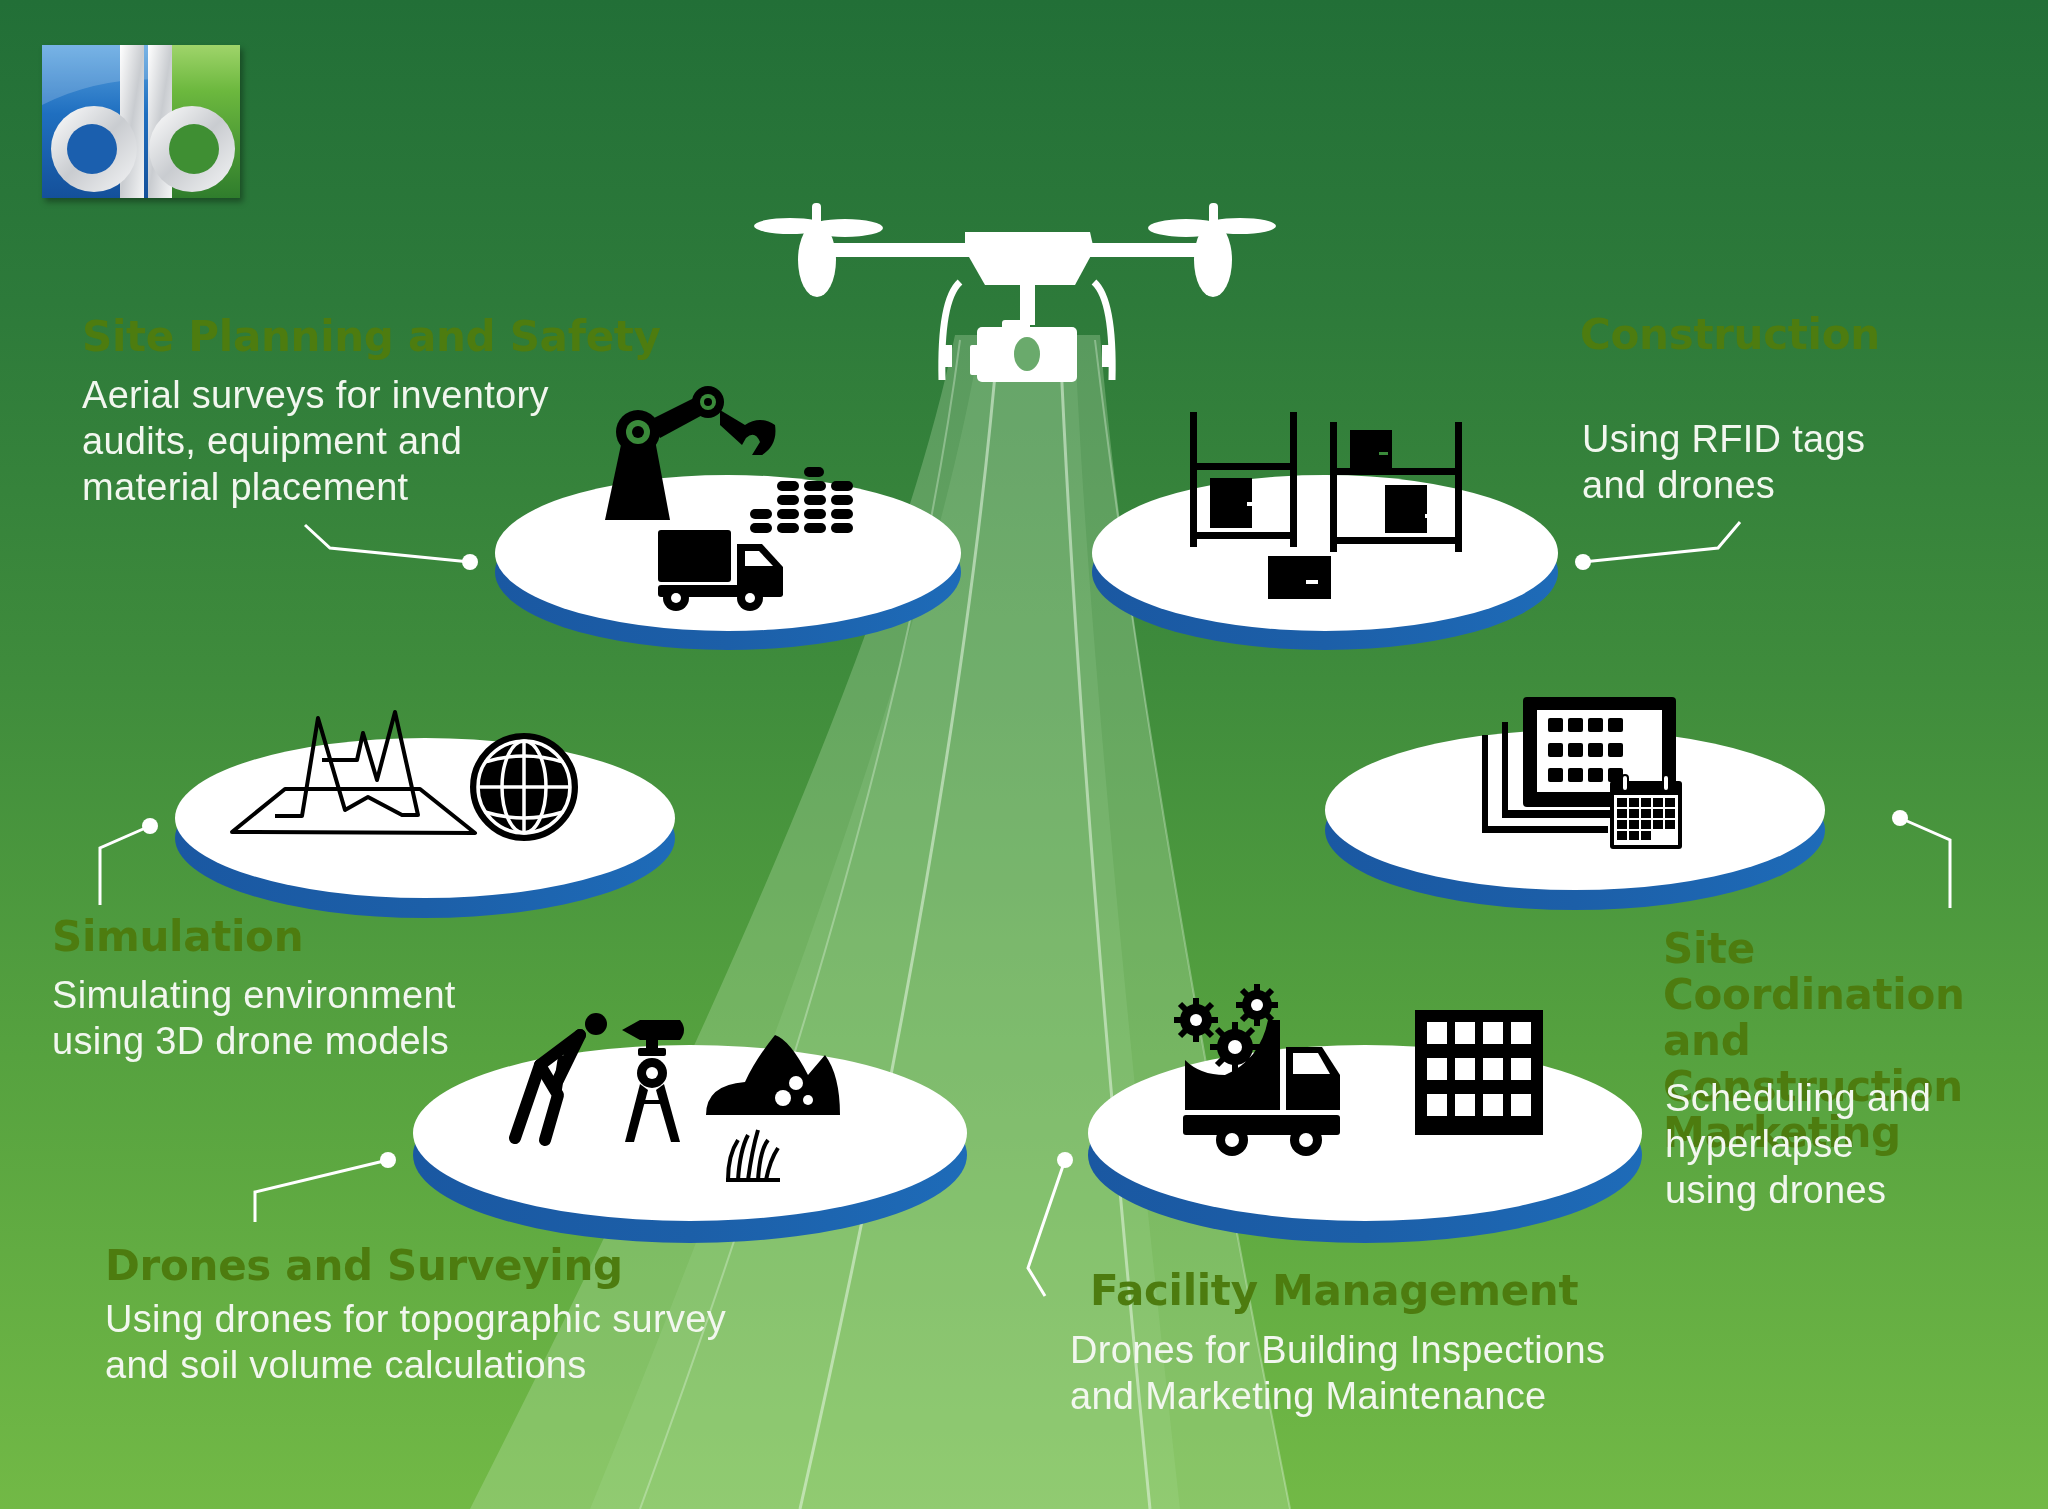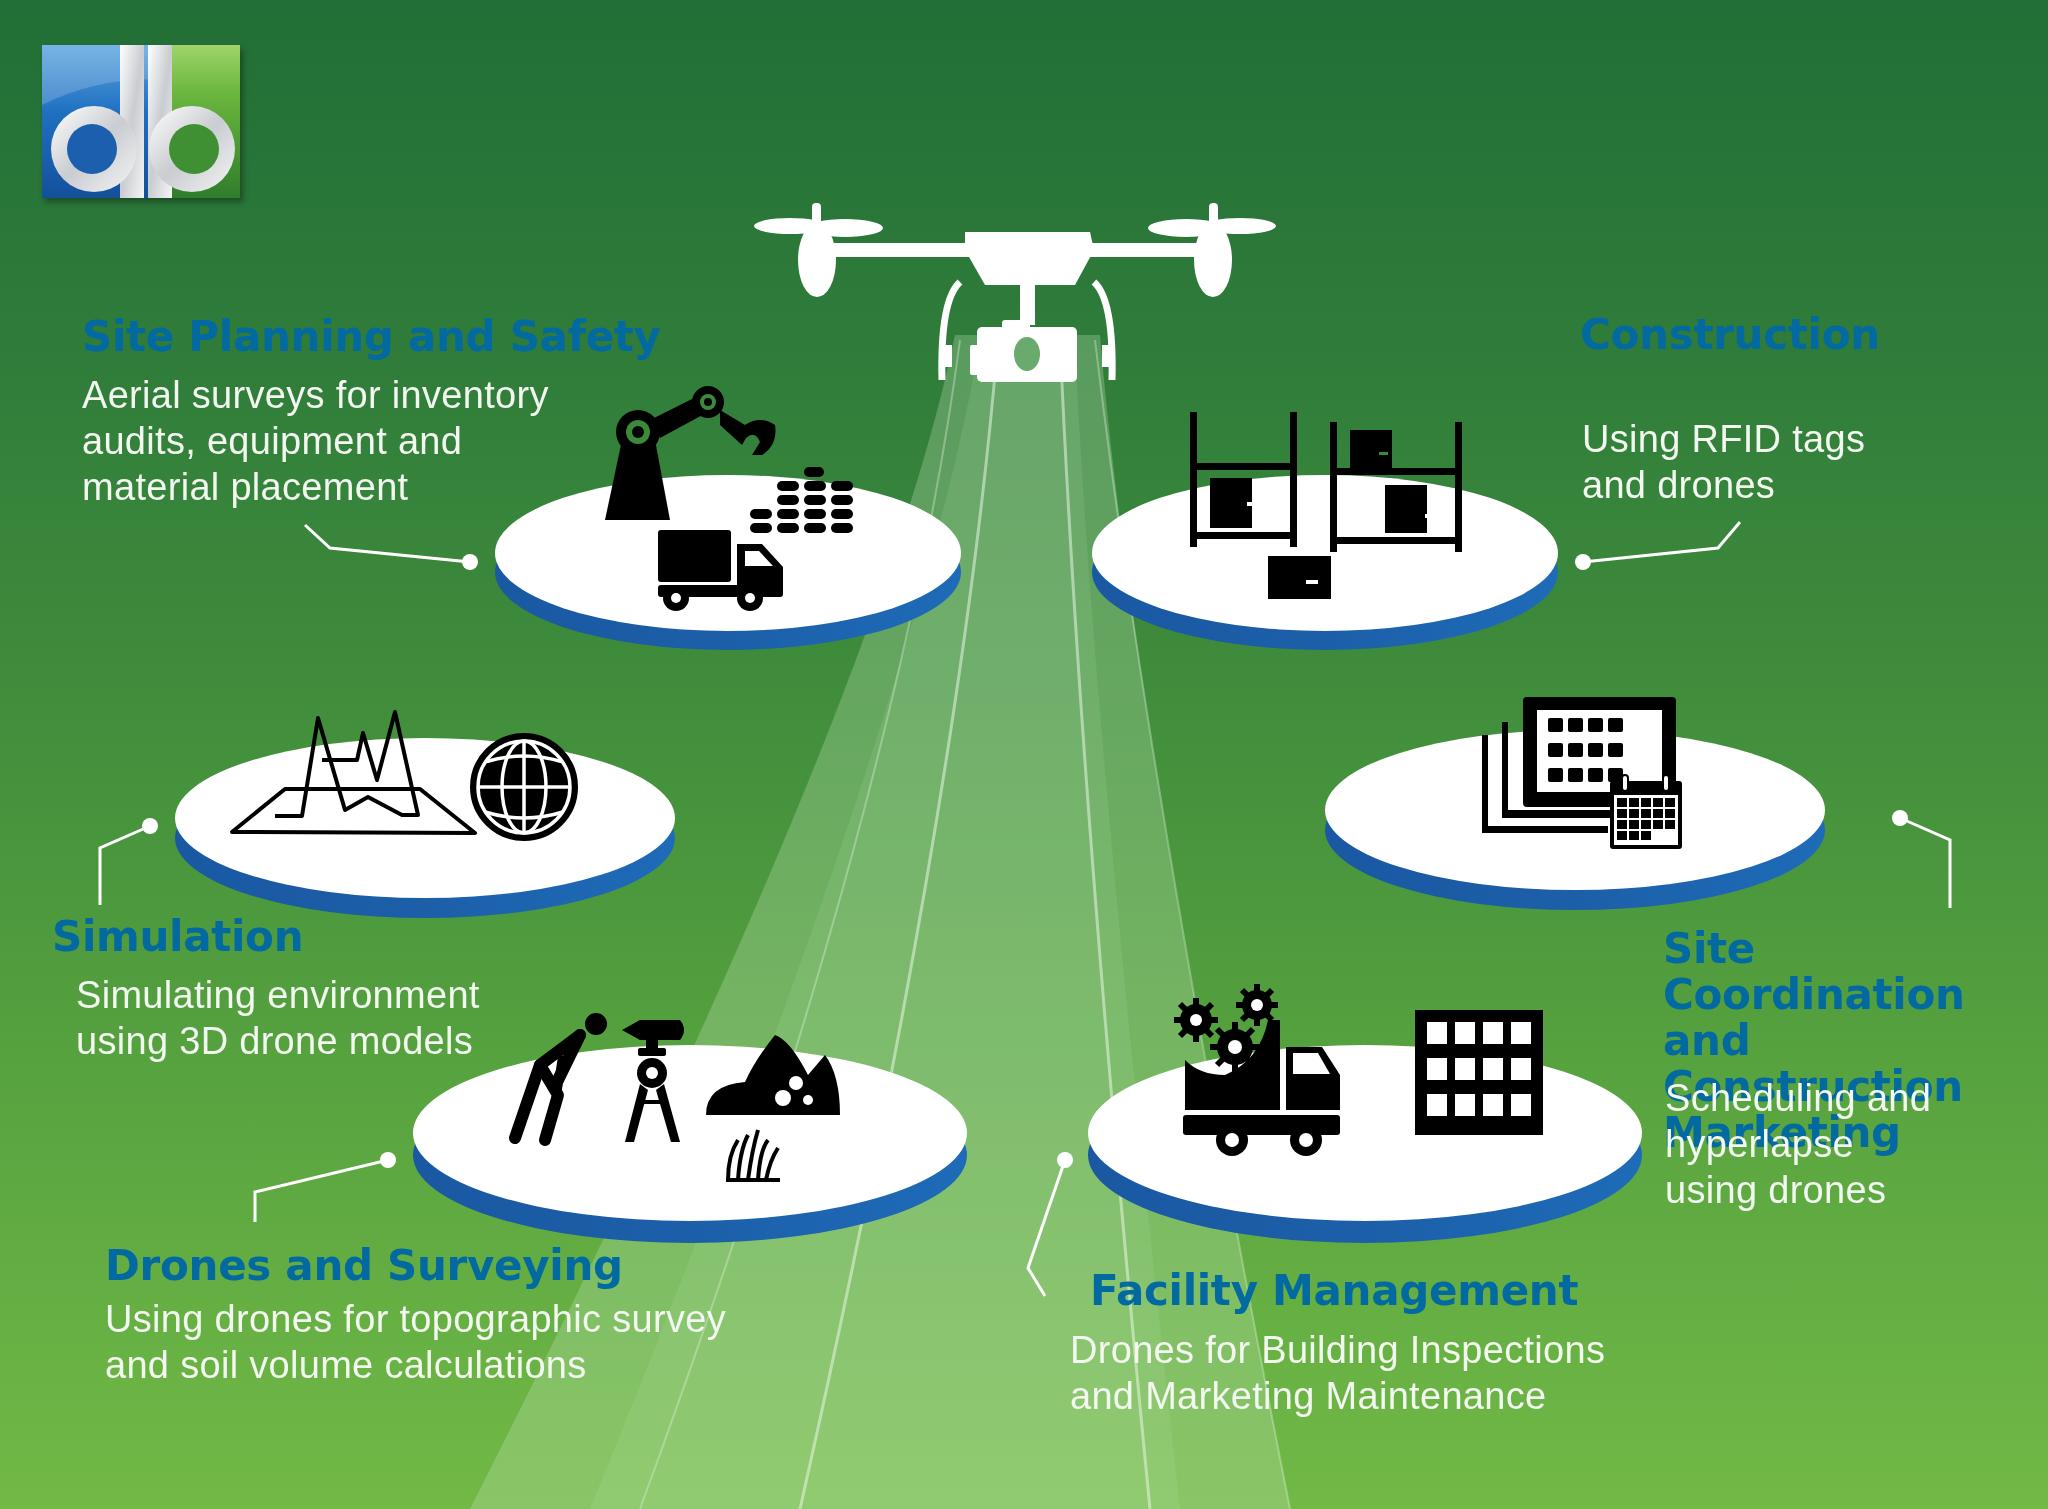--- a/index.html
+++ b/index.html
@@ -3,21 +3,21 @@
 <meta charset="utf-8">
 <style>
   html, body { margin: 0; padding: 0; }
   body {
     width: 2048px; height: 1509px; overflow: hidden; position: relative;
     background: linear-gradient(180deg, #226f37 0%, #2d7a3a 20%, #3f8c3c 45%, #56a23f 70%, #72b946 100%);
     font-family: "Liberation Sans", "DejaVu Sans", sans-serif;
   }
   svg.layer { position: absolute; left: 0; top: 0; }
   .title {
-    position: absolute; color: #0369a1; font-weight: bold; font-size: 42px;
+    position: absolute; color: #4d7c0f; font-weight: bold; font-size: 42px;
     line-height: 46px; letter-spacing: -0.3px;
     font-family: "DejaVu Sans", "Liberation Sans", sans-serif;
   }
   .desc {
     position: absolute; color: #f2f7ef; font-size: 38px; line-height: 46px;
     font-family: "Liberation Sans", "DejaVu Sans", sans-serif;
     letter-spacing: 0.3px;
   }
   .desc span { display: block; }
   .title span { display: block; }
@@ -400,21 +400,21 @@
   <div class="desc" style="left:1582px; top:416px;">
     <span>Using RFID tags</span>
     <span>and drones</span>
   </div>
 </div>
 
 <div>
   <div class="title" style="left:52px; top:914px;">
     <span>Simulation</span>
   </div>
-  <div class="desc" style="left:52px; top:972px;margin-left:24px;">
+  <div class="desc" style="left:52px; top:972px;">
     <span>Simulating environment</span>
     <span>using 3D drone models</span>
   </div>
 </div>
 
 <div>
   <div class="title" style="left:1663px; top:926px;">
     <span>Site Coordination</span>
     <span>and Construction</span>
     <span>Marketing</span>

